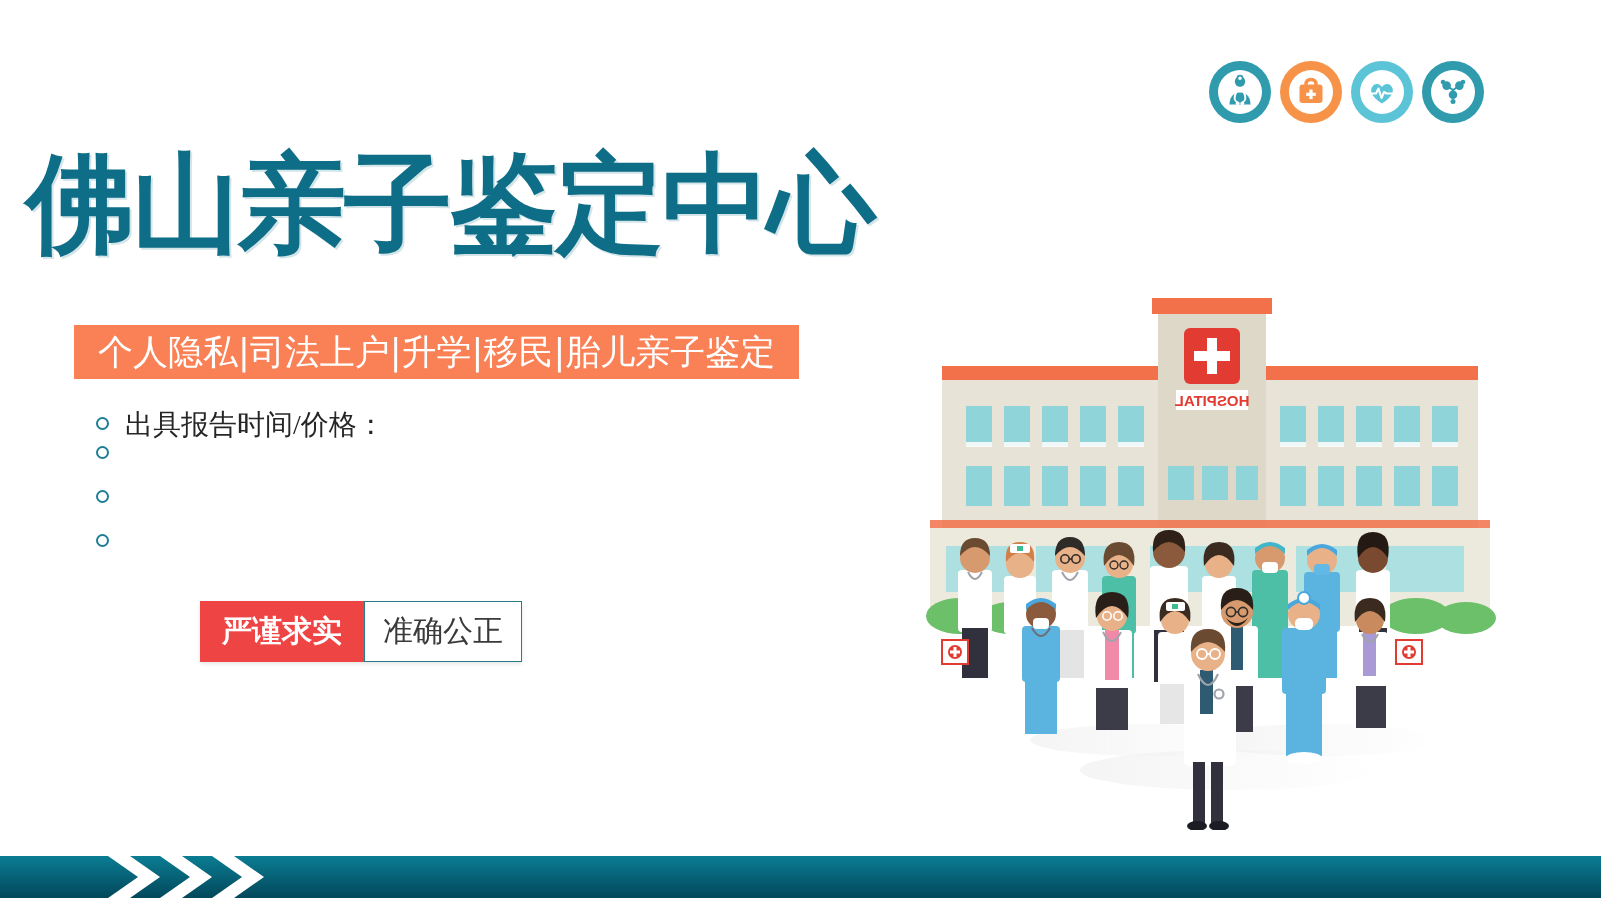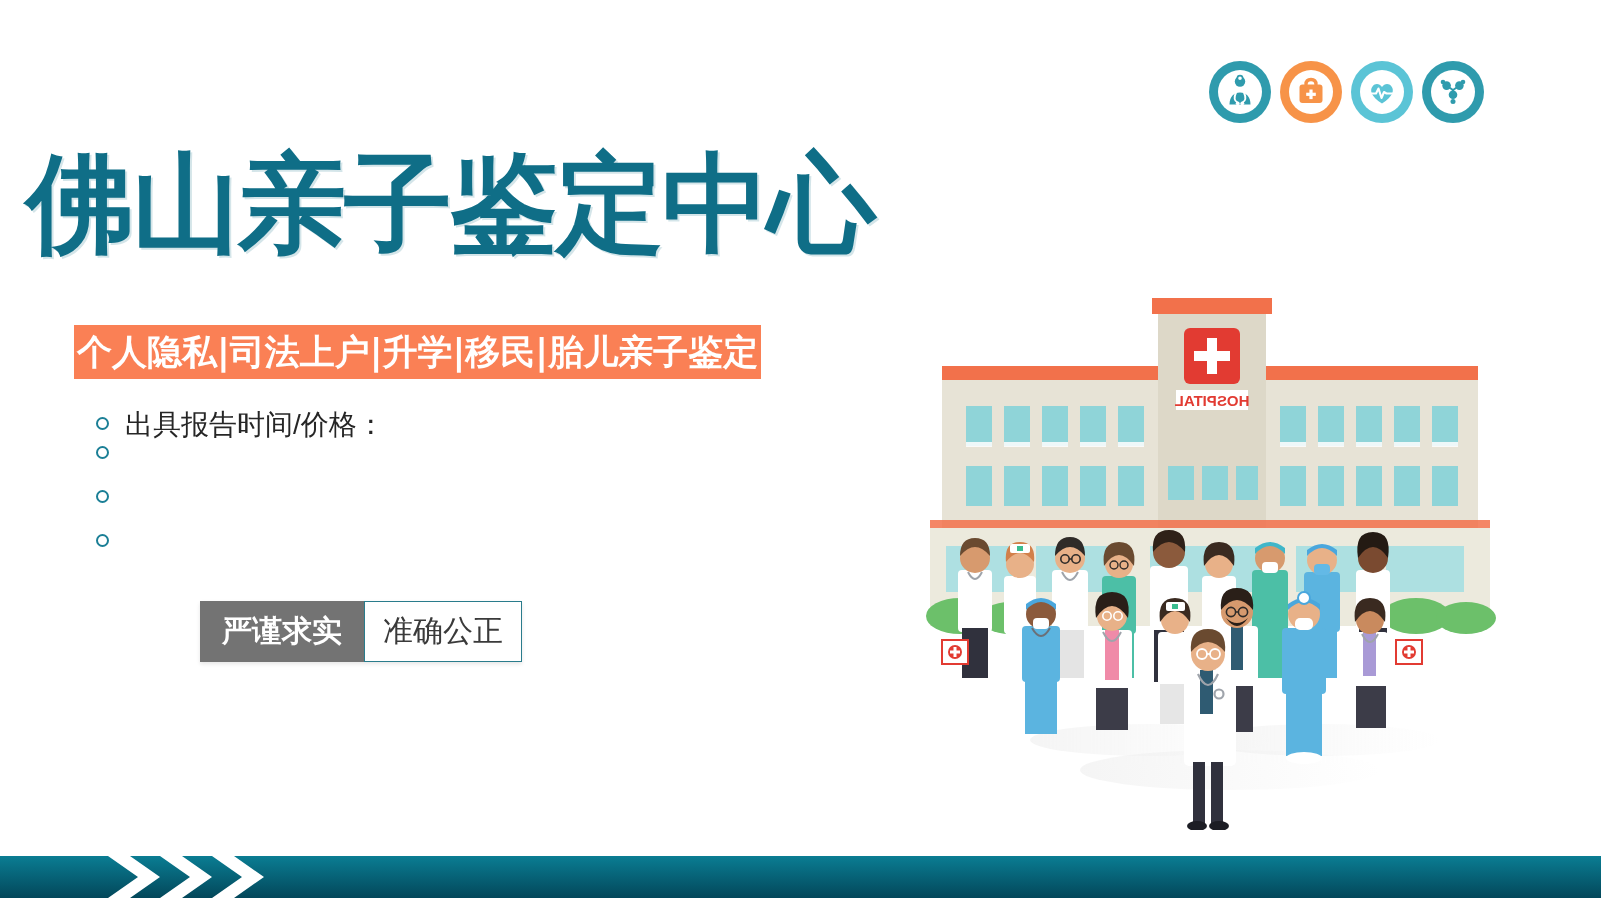--- a/index.html
+++ b/index.html
@@ -46,26 +46,26 @@
     white-space: nowrap;
     font-family: Liberation Mono, monospace;
     text-shadow: 2px 2px 0 rgba(15,110,135,0.18);
   }
 
   
   .subbanner {
     position: absolute;
     left: 74px; top: 325px;
     height: 54px;
-    padding: 0 3px;
+    padding: 0 24px;
     background: #fa8055;
     display: flex; align-items: center;
     color: #ffffff;
     font-size: 35px;
-    font-weight: 700;
+    font-weight: 400;
     letter-spacing: 0px;
     white-space: nowrap;
     font-family: "DejaVu Sans", "Liberation Sans", sans-serif;
   }
 
   
   .bullets {
     position: absolute;
     left: 96px; top: 406px;
     width: 760px;
@@ -83,33 +83,33 @@
     margin-right: 16px;
     flex: 0 0 auto;
     position: relative;
     top: -4px;
   }
   .bullet-text {
     font-size: 28px;
     color: #262626;
     line-height: 38px;
     white-space: nowrap;
-    font-family: Liberation Sans, sans-serif;
+    font-family: Liberation Serif, serif;
   }
 
   
   .slogans {
     position: absolute;
     left: 200px; top: 601px;
     display: flex;
     align-items: stretch;
     box-shadow: 0 2px 4px rgba(0,0,0,0.10);
   }
   .slogan-primary {
-    background: #737373;
+    background: #ef4444;
     color: #ffffff;
     font-size: 30px;
     font-weight: 900;
     padding: 9px 22px;
     display: flex; align-items: center;
     white-space: nowrap;
     font-family: "DejaVu Sans", "Liberation Sans", sans-serif;
   }
   .slogan-secondary {
     background: #ffffff;

